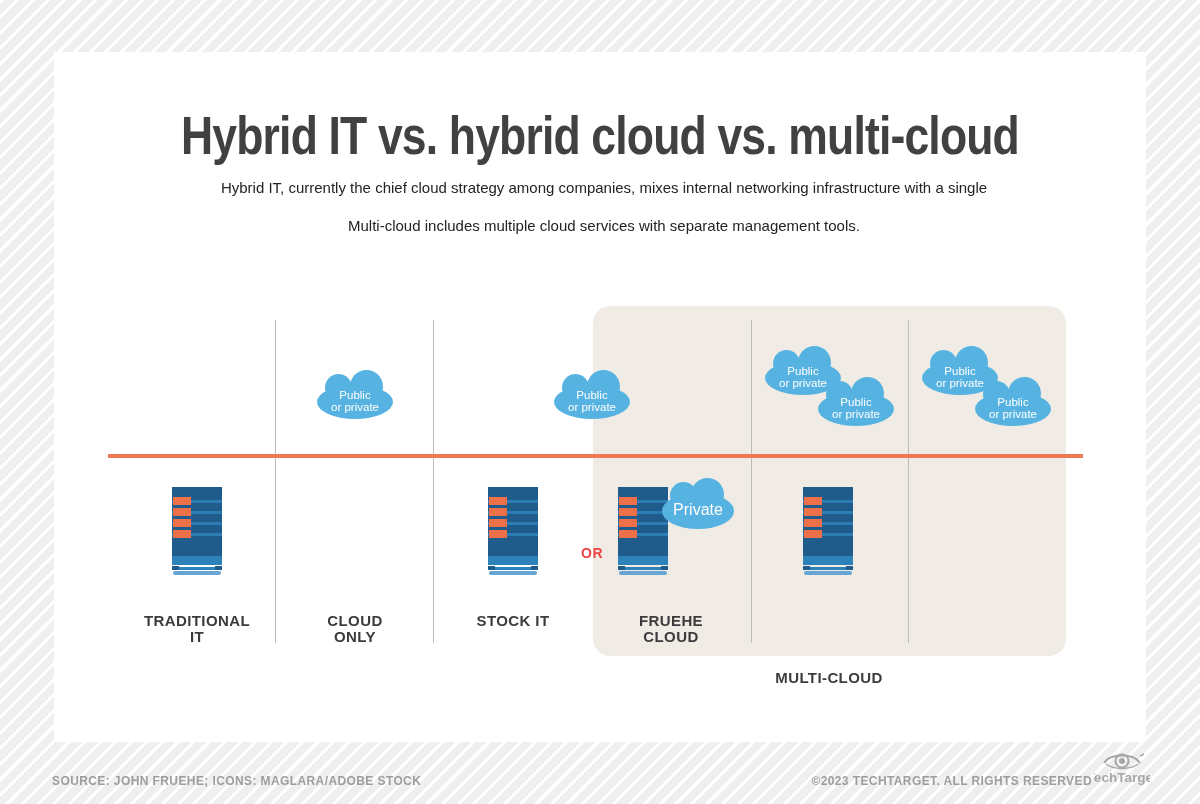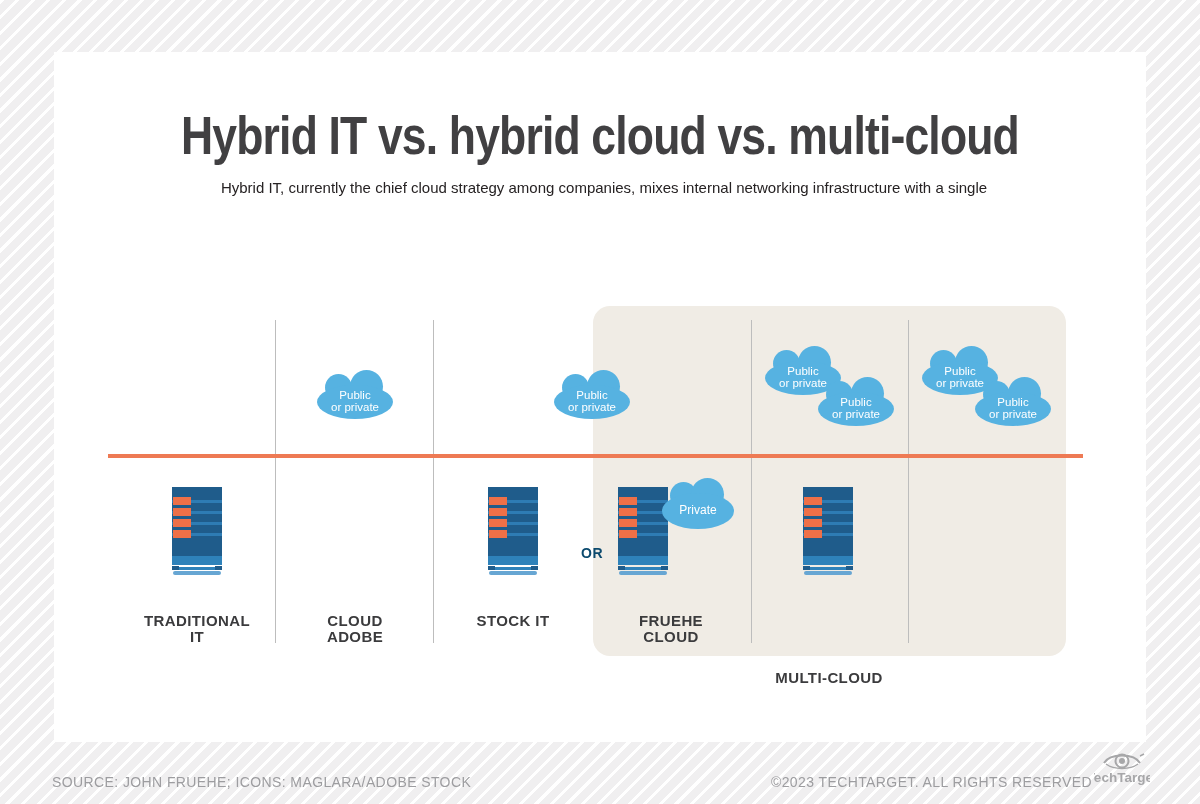--- a/index.html
+++ b/index.html
@@ -39,63 +39,64 @@
   .cloud i { position:absolute; background:var(--cloud-blue, #56b2e1); border-radius:50%; }
   .c-b1 { left:8px; top:3px; width:27px; height:27px; }
   .c-b2 { right:10px; top:-1px; width:33px; height:33px; }
   .c-body { left:0; top:14px; right:0; bottom:0; border-radius:17px; }
   .c-label {
     position:absolute; left:0; right:0; top:12px; bottom:0;
     display:flex; flex-direction:column; align-items:center; justify-content:center;
     color:#ffffff; font-size:11.5px; line-height:12.5px; text-align:center; font-weight:normal;
   }
   .cloud-lg { width:72px; height:50px; }
-  .cloud-lg .c-label { font-size:12px; }
+  .cloud-lg .c-label { font-size:16px; }
   
   .server { position:absolute; top:435px; width:50px; height:98px; }
   .server i { position:absolute; }
   .s-body { left:0; top:0; width:50px; height:78px; background:var(--server-blue, #1f5c8b); }
   .s-line { left:0; width:50px; height:3px; background:var(--server-stripe, #2e7cb4); }
   .s-bar  { left:1px; width:18px; height:8px; background:#ee7048; }
   .s-band { left:0; top:69px; width:50px; height:9px; background:#2e82ba; }
   .s-neck { left:5px; top:80px; width:40px; height:3px; background:#2e82ba; }
   .s-footl{ left:0; top:79px; width:7px; height:4px; background:var(--server-blue, #1f5c8b); }
   .s-footr{ right:0; top:79px; width:7px; height:4px; background:var(--server-blue, #1f5c8b); }
   .s-base { left:1px; top:84px; width:48px; height:4px; background:#67a6d3; border-radius:2px; }
   
   .or {
     position:absolute; left:518px; top:493px; width:40px; text-align:center;
-    font-size:14px; font-weight:bold; color:#0c4a6e; letter-spacing:0.5px;
+    font-size:14px; font-weight:bold; color:#ef4444; letter-spacing:0.5px;
   }
   .col-label {
     position:absolute; top:561px; width:160px;
     display:flex; flex-direction:column; align-items:center;
     font-size:15px; line-height:15.5px; font-weight:bold; color:#3b3b3d;
     letter-spacing:0.4px; text-align:right;
   }
   .col-label.low { top:618px; }
   
   .foot-text {
-    position:absolute; top:774px; font-size:14px; font-weight:normal;
+    position:absolute; top:774px; font-size:12px; font-weight:bold;
     color:#9d9da0; letter-spacing:0.4px;
   }
   .foot-src { left:52px; }
   .foot-cr  { right:108px; }
   .logo { position:absolute; left:1094px; top:748px; width:56px; height:42px; }
   .logo svg { display:block; }
 </style>
 </head>
 <body>
 
 <div class="page">
 
   <h1 class="title">Hybrid IT vs. hybrid cloud vs. multi-cloud</h1>
   <p class="subtitle">
     <span>Hybrid IT, currently the chief cloud strategy among companies, mixes internal networking infrastructure with a single</span><br>
     <br>
+    <span>Multi-cloud includes multiple cloud services with separate management tools.</span>
   </p>
 
   <div class="panel"></div>
 
   <div class="divider" style="left:221px"></div>
   <div class="divider" style="left:379px"></div>
   <div class="divider" style="left:697px"></div>
   <div class="divider" style="left:854px"></div>
 
   <div class="hline"></div>
@@ -230,21 +231,21 @@
   </div>
 
   <div class="or">OR</div>
 
   <div class="col-label" style="left:63px">
     <span>TRADITIONAL</span>
     <span>IT</span>
   </div>
   <div class="col-label" style="left:221px">
     <span>CLOUD</span>
-    <span>ADOBE</span>
+    <span>ONLY</span>
   </div>
   <div class="col-label" style="left:379px">
     <span>STOCK IT</span>
     <span></span>
   </div>
   <div class="col-label" style="left:537px">
     <span>FRUEHE</span>
     <span>CLOUD</span>
   </div>
   <div class="col-label low" style="left:695px">

